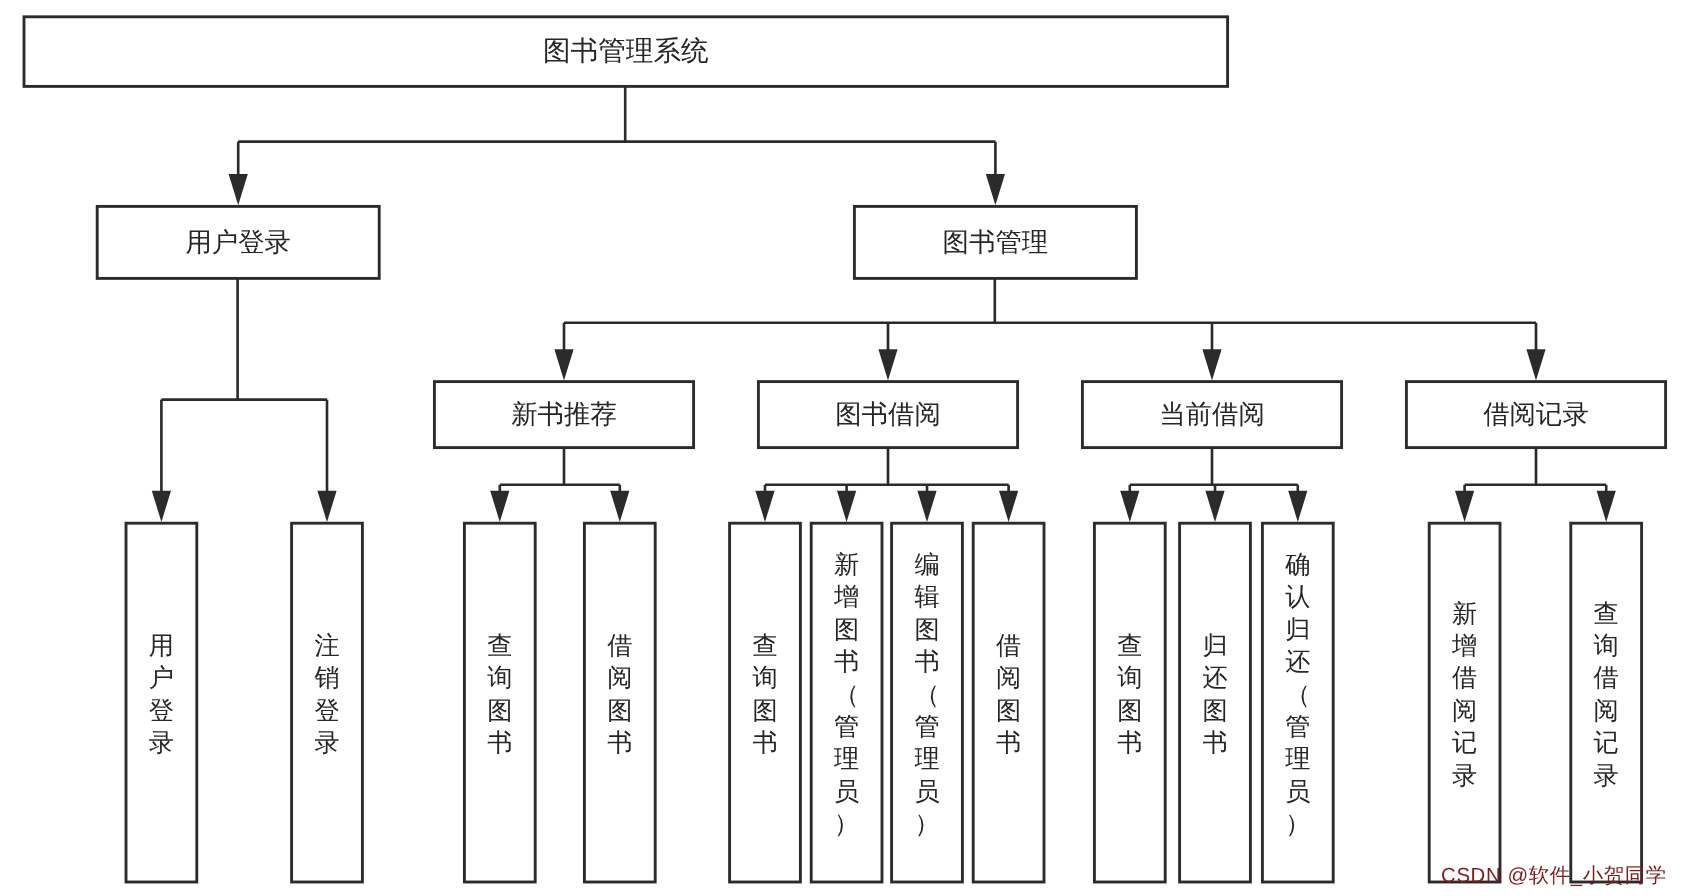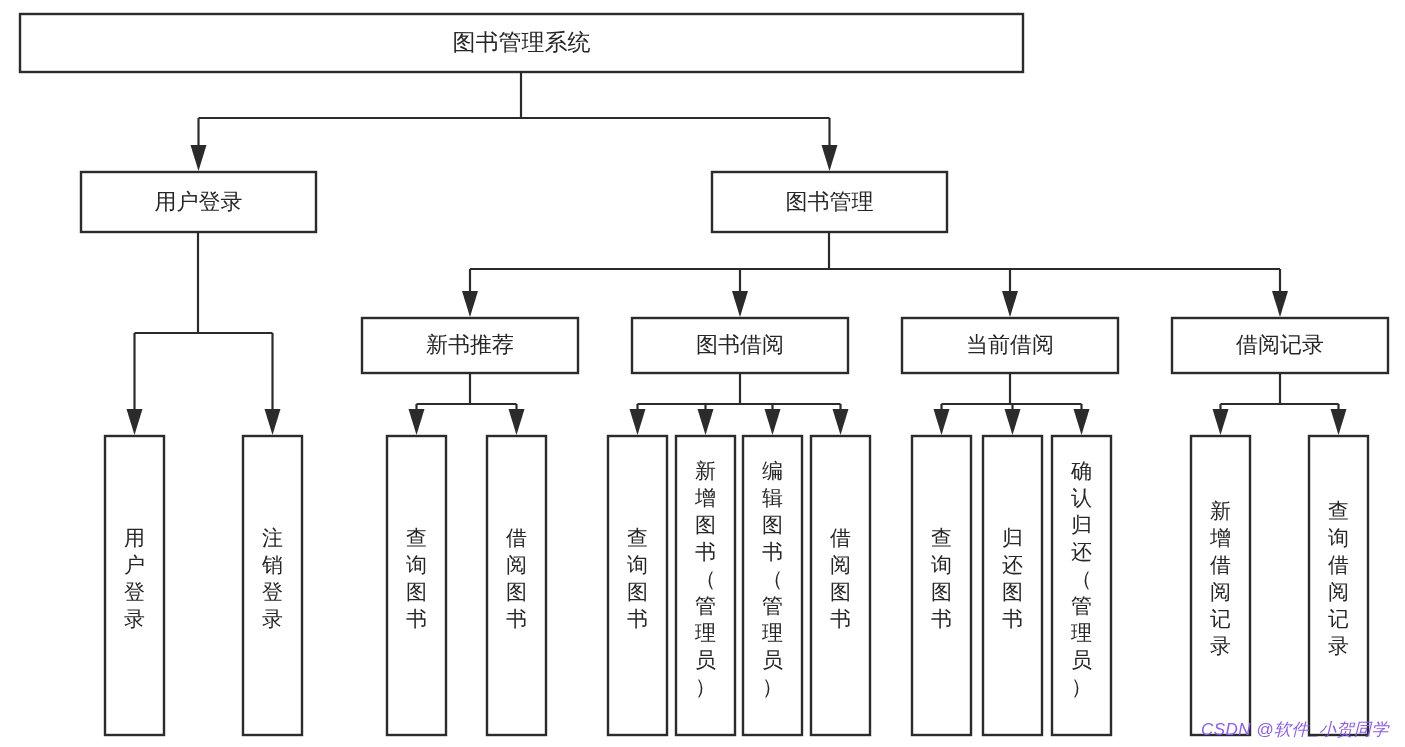--- a/index.html
+++ b/index.html
@@ -56,27 +56,26 @@
     font-size: 21px;
     text-anchor: middle;
   }
   .title-label {
     font-size: 23px;
   }
   .watermark {
     position: absolute;
     right: 16px;
     bottom: 6px;
-    color: #8b5cf6;
+    color: #7f1d1d;
     font-size: 17px;
     font-family: "Liberation Sans", "DejaVu Sans", sans-serif;
     letter-spacing: 0.5px;
     white-space: nowrap;
     user-select: none;
-    font-style: italic;
   }
 </style>
 </head>
 <body>
 
 <div id="diagram-root">
   <svg id="tree-svg" viewBox="0 0 1405 747" xmlns="http://www.w3.org/2000/svg">
     <g id="connectors-layer">
         <g>
           <line x1="521" y1="72" x2="521" y2="118" class="connector"></line>

